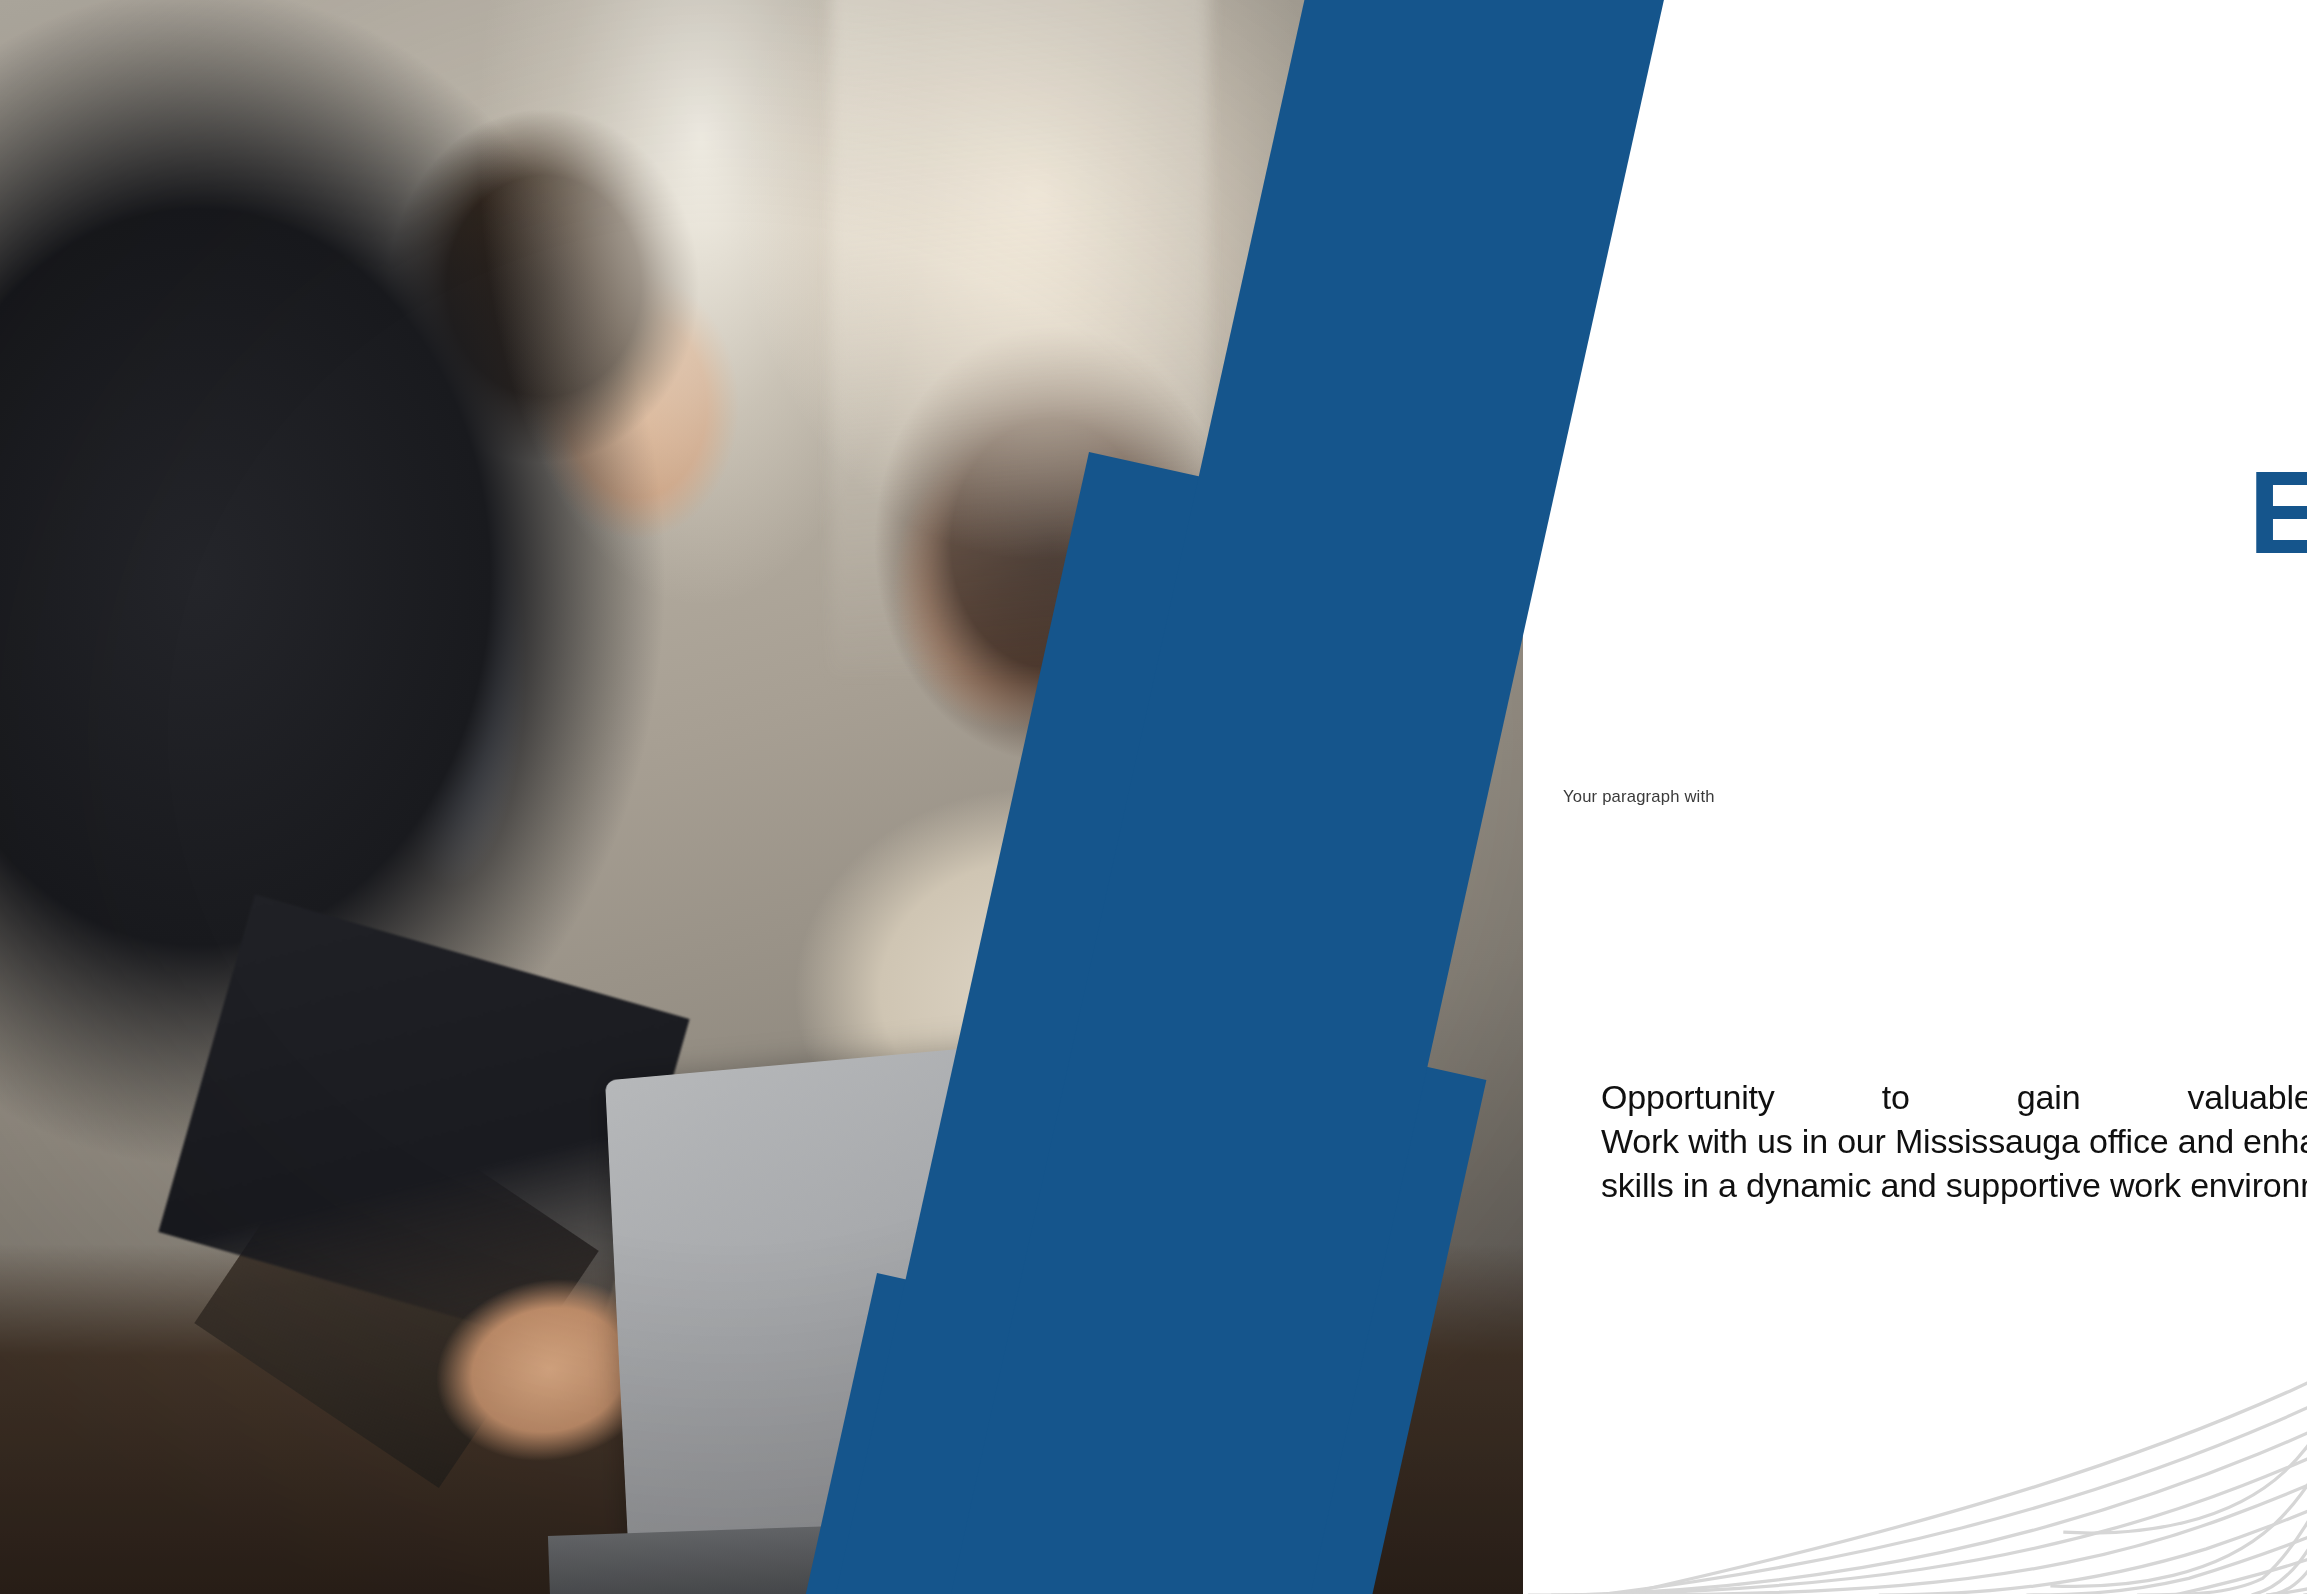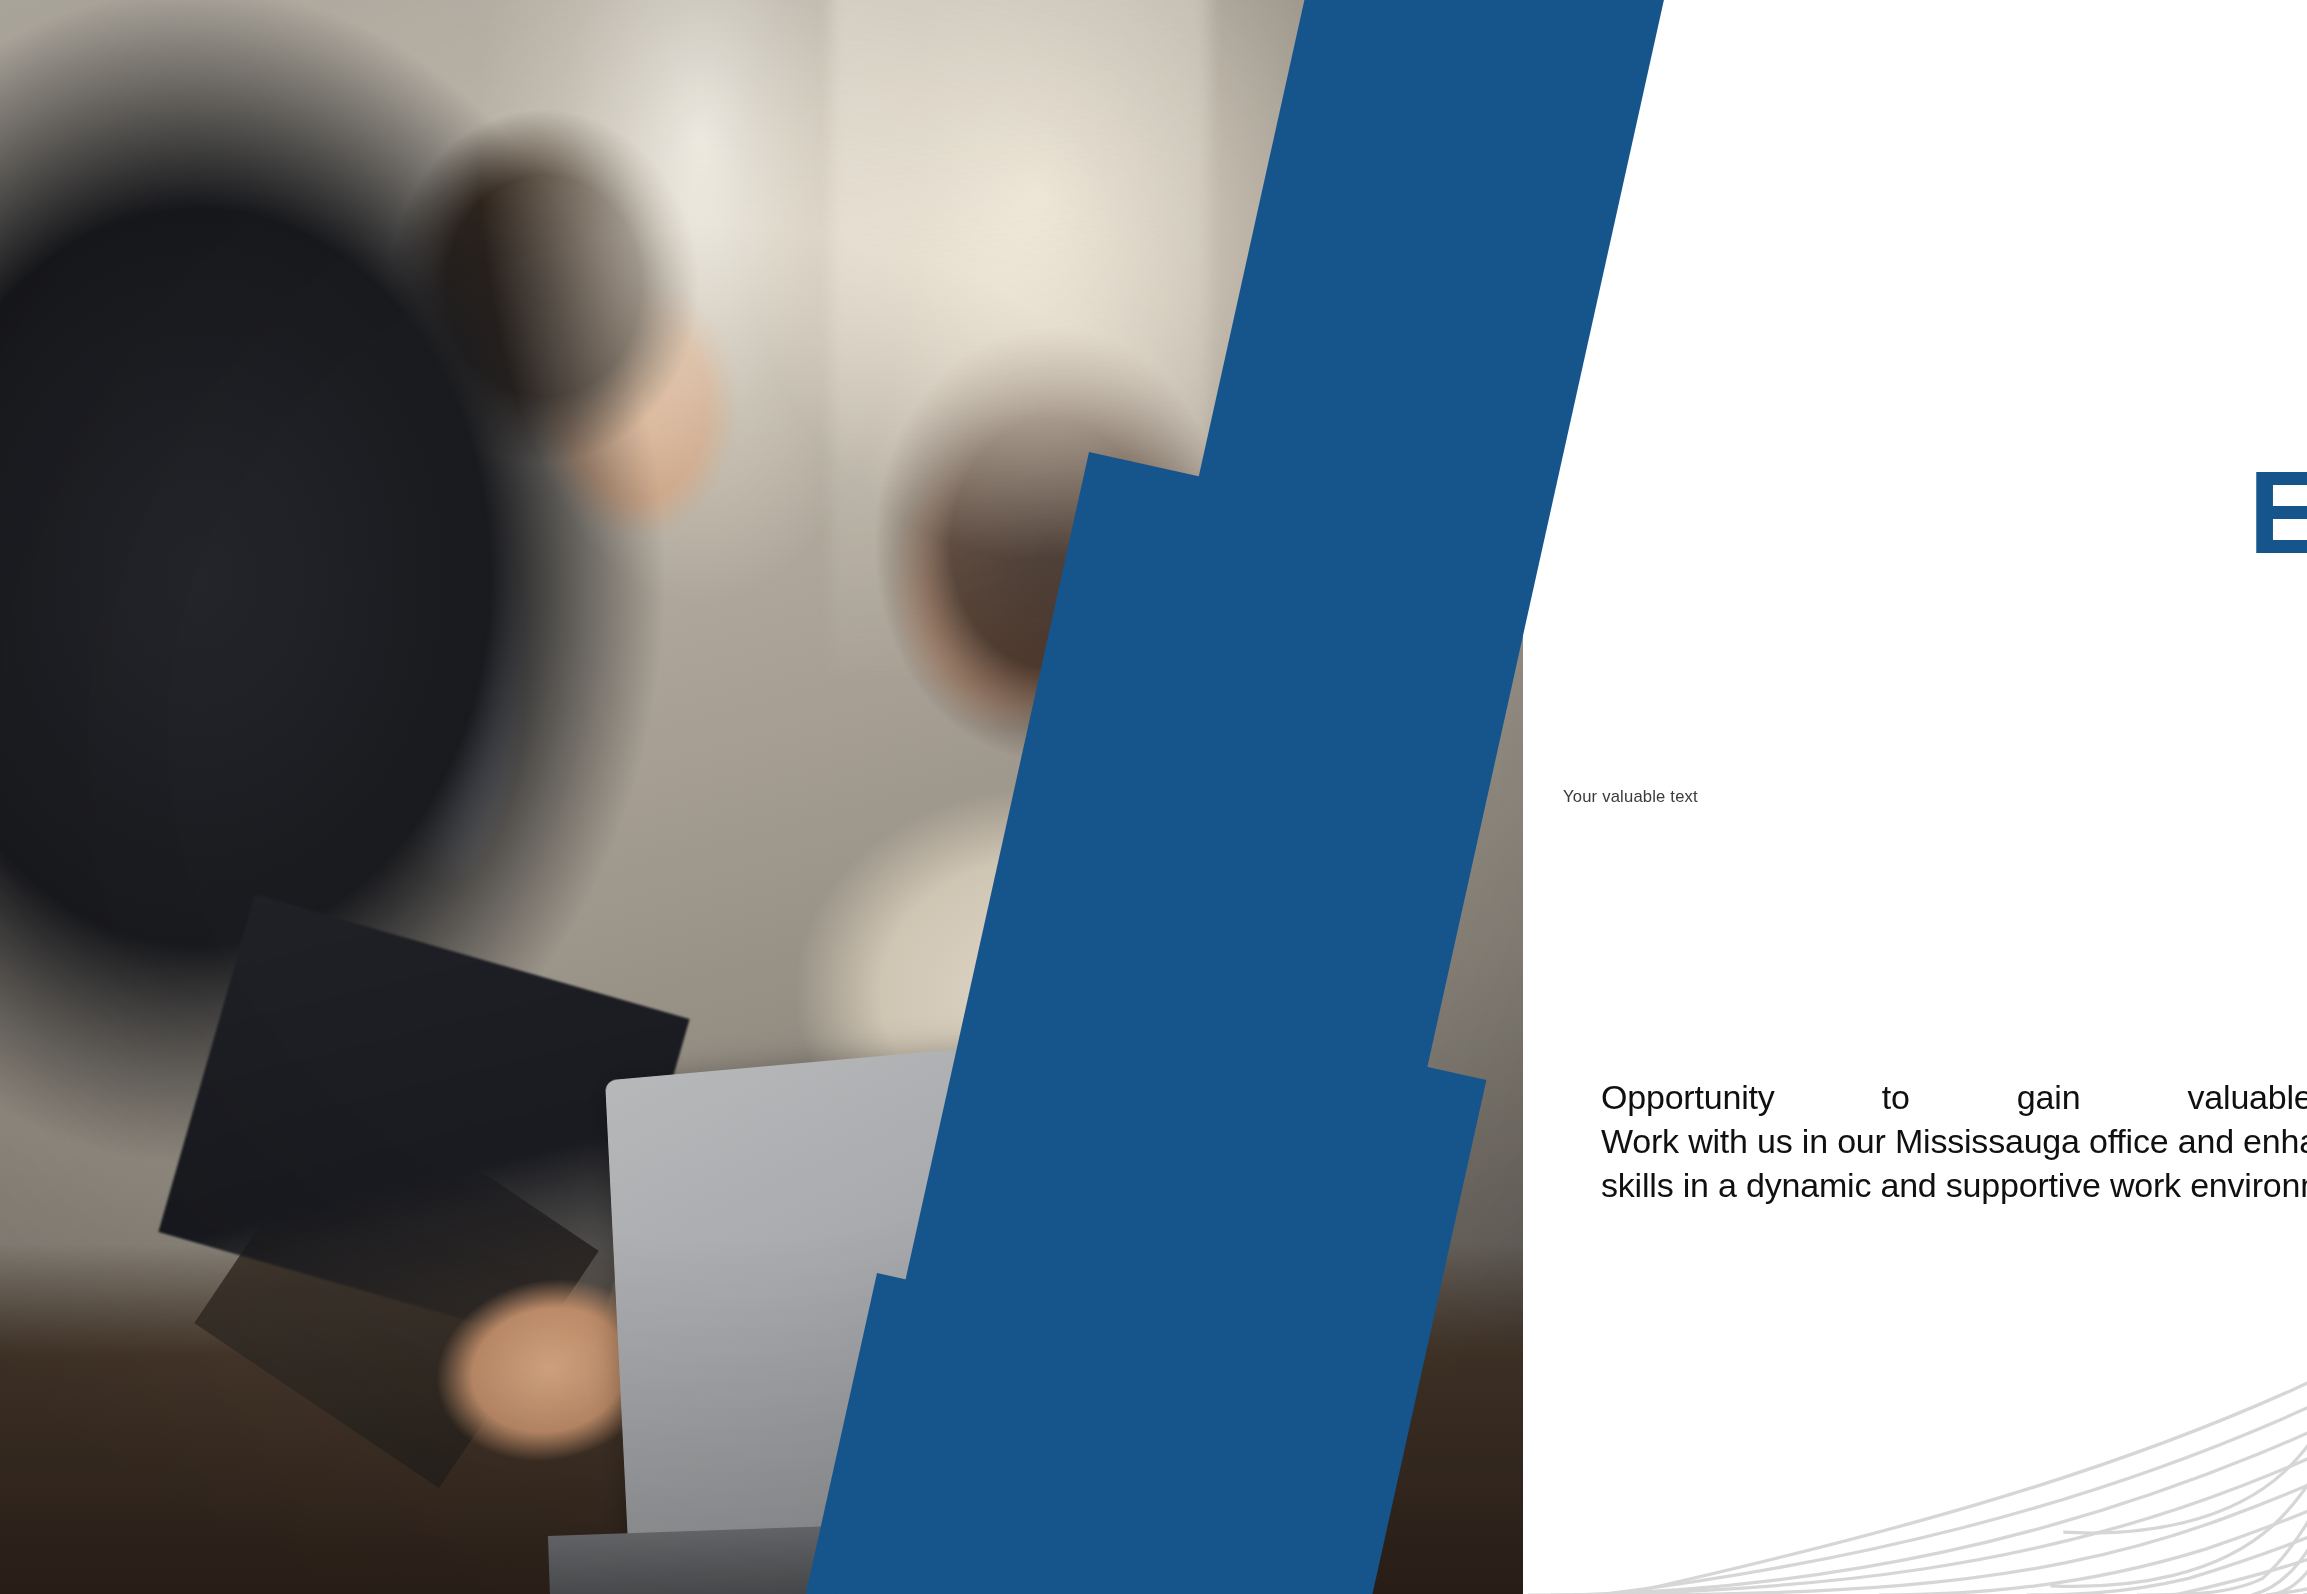--- a/index.html
+++ b/index.html
@@ -258,21 +258,21 @@
   </div>
 
   <div class="content">
 
     <div class="headline">
       <span class="hl hl-1">INTERACTIVE</span>
       <span class="hl hl-2">EXPERIENTIAL</span>
       <span class="hl hl-3">LEARNING</span>
     </div>
 
-    <div class="placeholder-note">Your valuable text</div>
+    <div class="placeholder-note">Your paragraph with</div>
 
     <div class="body-copy">
       <p class="bc-1">Opportunity to gain valuable and hands-on experience.</p>
       <p class="bc-2">Work with us in our Mississauga office and enhance your</p>
       <p class="bc-3">skills in a dynamic and supportive work environment</p>
     </div>
 
   </div>
 </div>
 

